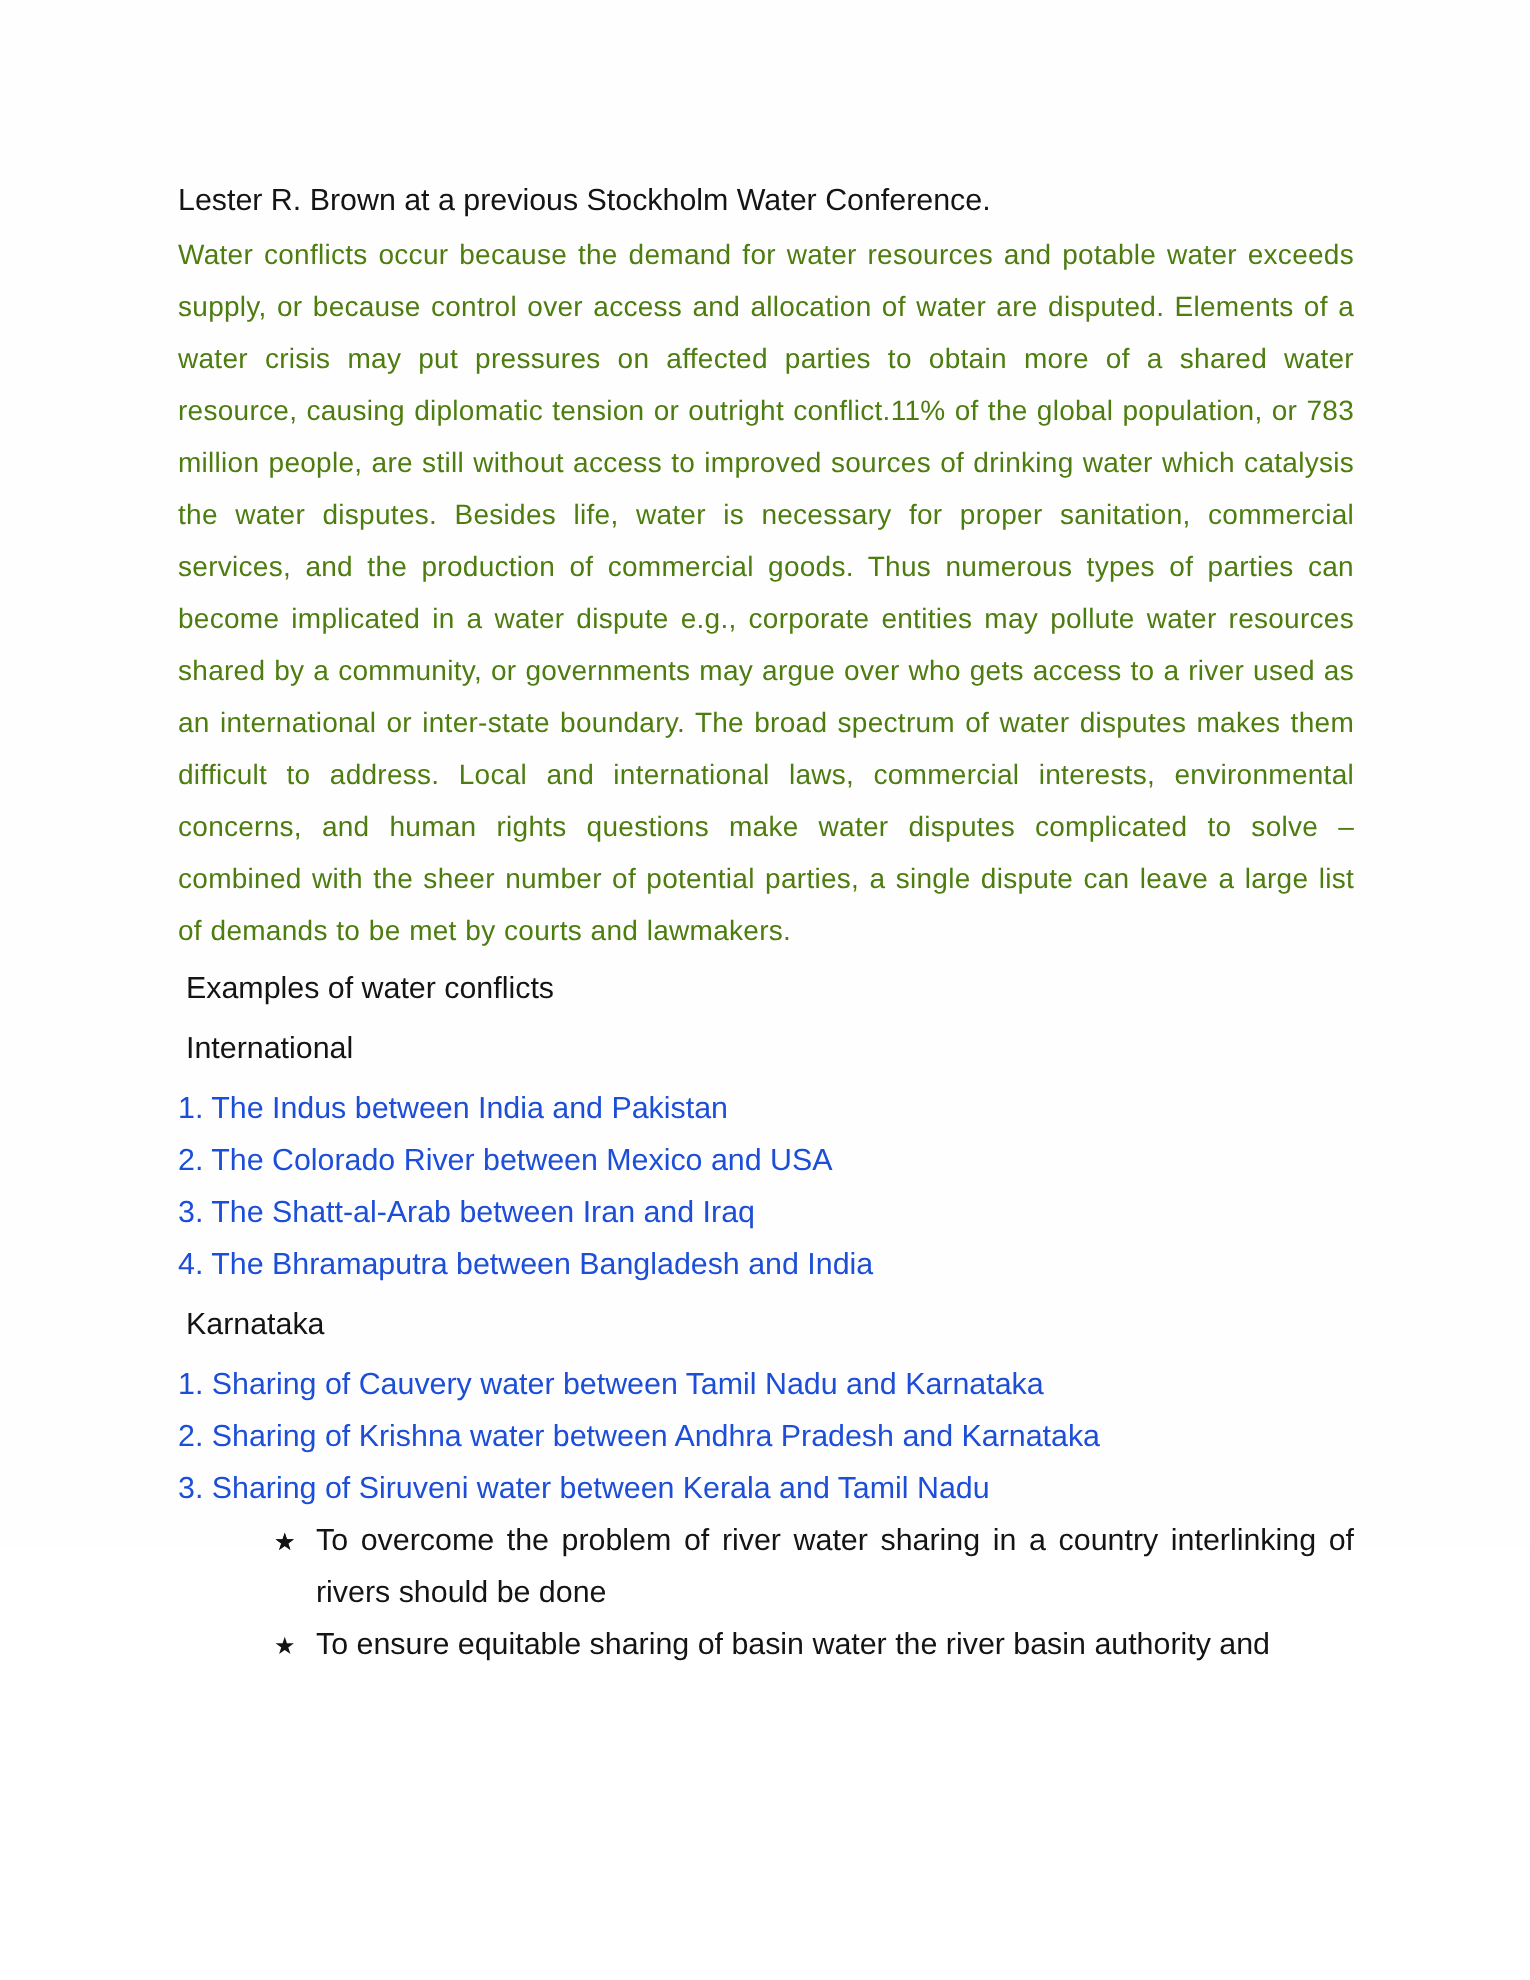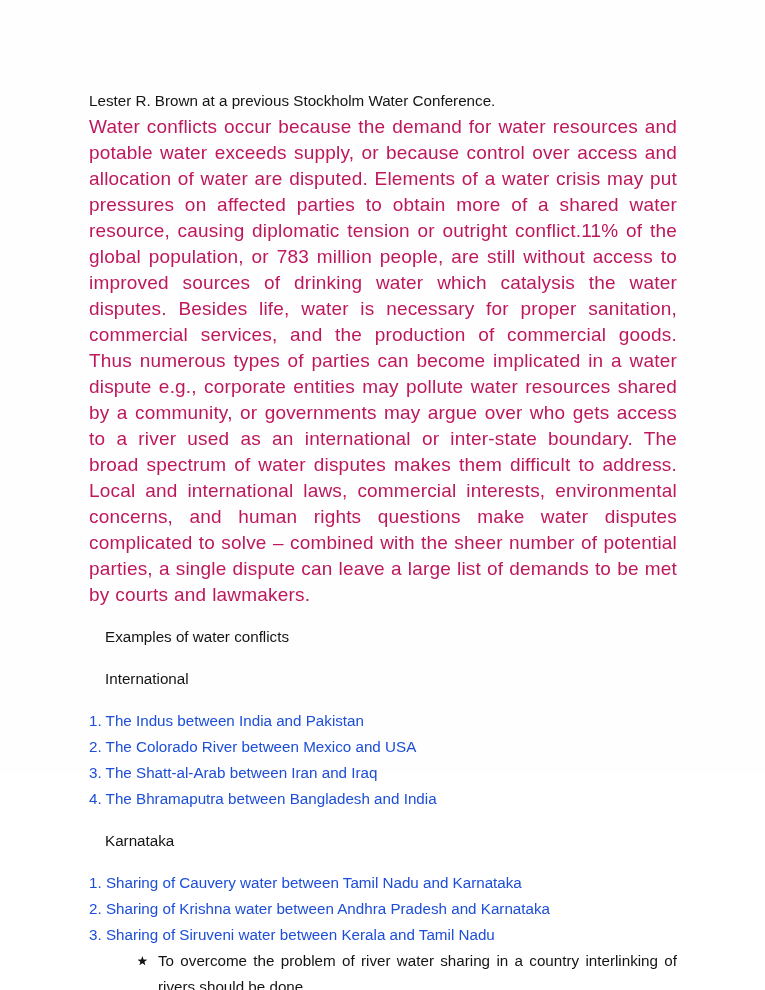--- a/index.html
+++ b/index.html
@@ -25,45 +25,45 @@
 
   .content {
     position: absolute;
     left: 89px;
     top: 88px;
     width: 588px;
   }
 
   
   .para {
-    font-size: 19px;
+    font-size: 14px;
     line-height: 26px;
     text-align: justify;
     text-justify: inter-word;
     margin: 0;
     letter-spacing: 0.01em;
     word-spacing: 0.02em;
-    color: #be185d;
+    color: #4d7c0f;
   }
 
   
   .line-single {
     font-size: 15.2px;
     line-height: 26px;
     text-align: left;
     margin: 0;
     color: #141414;
   }
 
   
   .heading {
     font-size: 15.2px;
     line-height: 26px;
     font-weight: 400;
-    margin: 16px;
+    margin: 4px;
     text-align: left;
     color: #141414;
   }
 
   
   .numitem {
     font-size: 15.2px;
     line-height: 26px;
     margin: 0;
     text-align: left;

